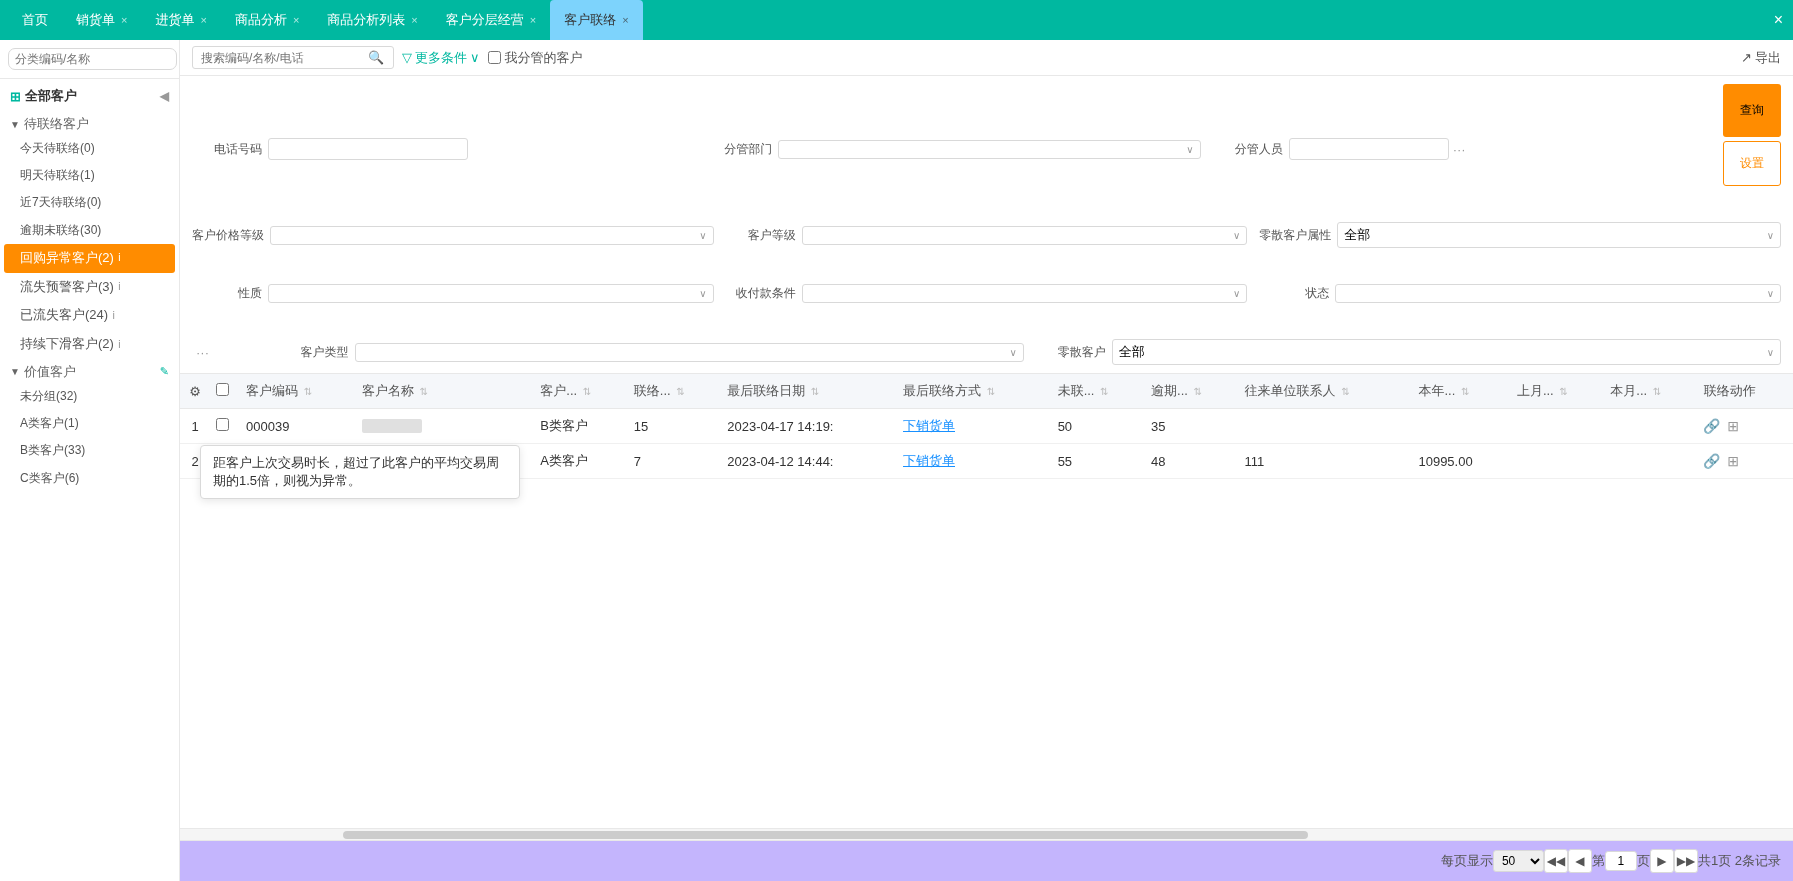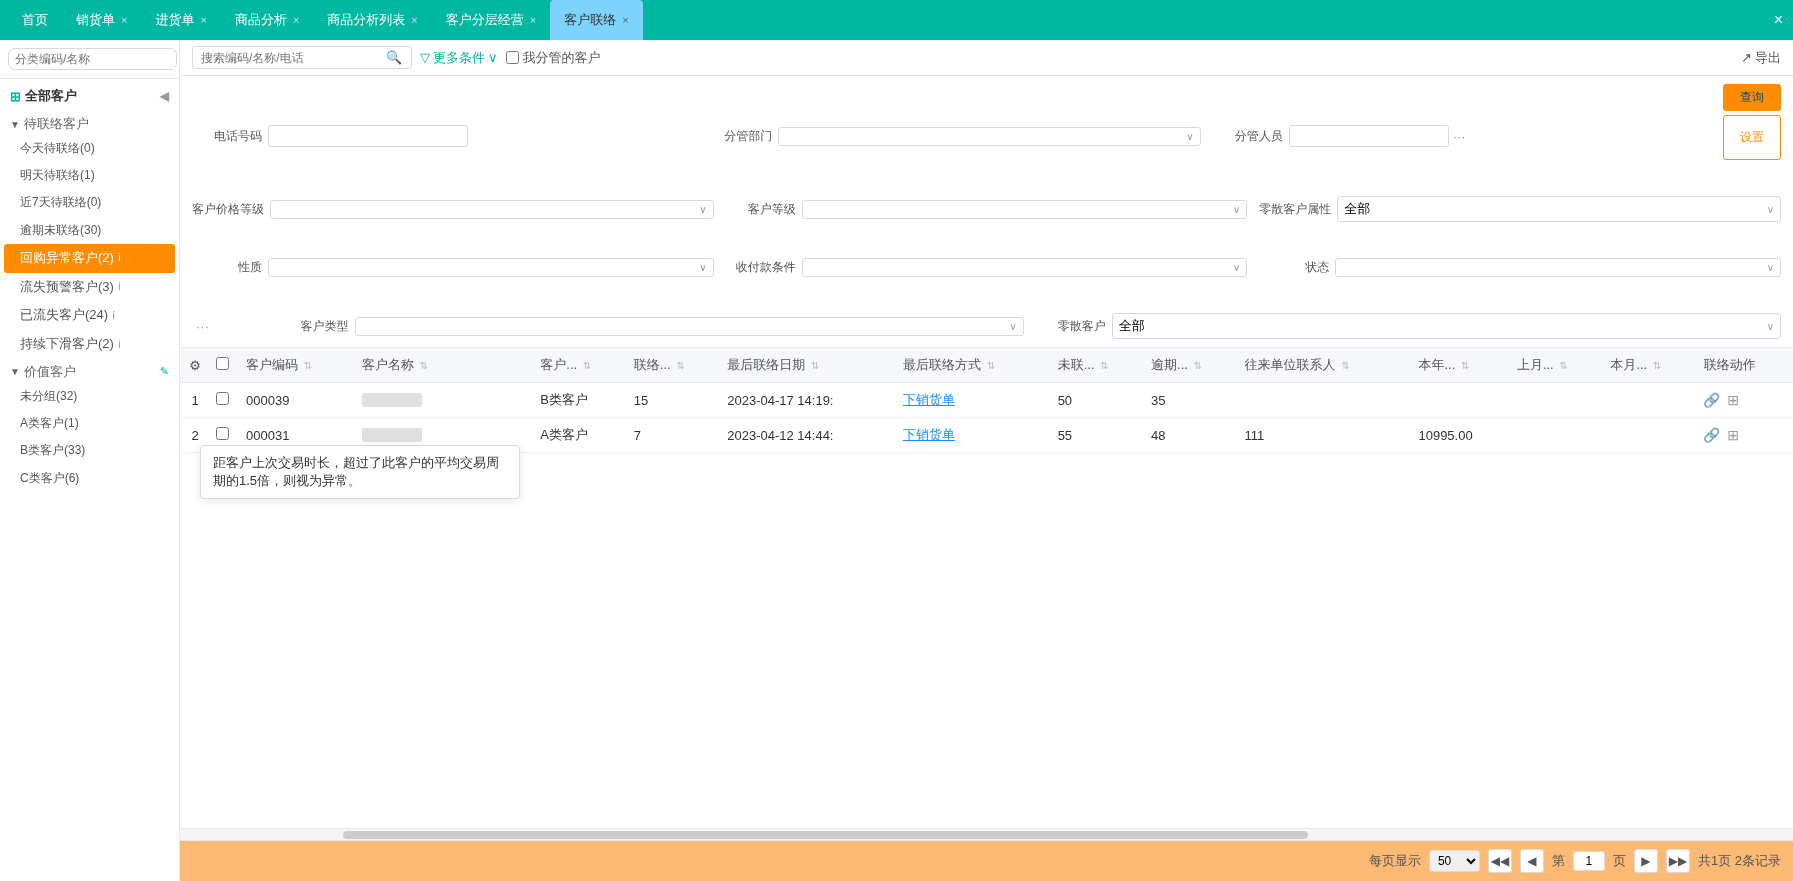--- a/index.html
+++ b/index.html
@@ -70,21 +70,21 @@
       flex: 1; display: flex; flex-direction: column; overflow: hidden;
     }
 
     
     .filter-bar {
       background: white; padding: 6px 12px; border-bottom: 1px solid #e8e8e8;
       display: flex; align-items: center; gap: 8px;
     }
     .filter-search {
       display: flex; align-items: center; border: 1px solid #d9d9d9; border-radius: 3px;
-      padding: 3px 8px; width: 220px;
+      padding: 3px 8px; width: 202px;
     }
     .filter-search input { border: none; outline: none; flex: 1; font-size: 12px; }
     .filter-search .search-icon { color: #00b8a0; cursor: pointer; }
     .more-filters {
       display: flex; align-items: center; color: #00b8a0; cursor: pointer;
       font-size: 12px; gap: 3px;
     }
     .my-customer {
       display: flex; align-items: center; gap: 4px; font-size: 12px; color: #555;
     }
@@ -112,22 +112,22 @@
       flex: 1; border: 1px solid #d9d9d9; border-radius: 3px; padding: 3px 6px;
       font-size: 12px; background: white; display: flex; align-items: center; justify-content: space-between;
       cursor: pointer; min-width: 120px;
     }
     .filter-select .arrow-down { color: #999; font-size: 10px; }
     .filter-input {
       flex: 1; border: 1px solid #d9d9d9; border-radius: 3px; padding: 3px 6px;
       font-size: 12px; outline: none;
     }
     .btn-query {
-      background: #ff8c00; color: #0c4a6e; border: none; border-radius: 3px;
-      padding: 5px 16px; cursor: pointer; font-size: 12px;
+      background: #ff8c00; color: #000000; border: none; border-radius: 3px;
+      padding: 18px 16px; cursor: pointer; font-size: 12px;
     }
     .btn-settings {
       background: white; color: #ff8c00; border: 1px solid #ff8c00; border-radius: 3px;
       padding: 13px 16px; cursor: pointer; font-size: 12px;
     }
     .btn-group { display: flex; flex-direction: column; gap: 4px; }
 
     .dots-btn { cursor: pointer; color: #999; padding: 0 4px; }
 
     
@@ -156,22 +156,22 @@
       padding: 8px 6px; border-bottom: 1px solid #f0f0f0; color: #333;
       white-space: nowrap;
     }
     .link-text { color: #1890ff; text-decoration: underline; cursor: pointer; }
     .action-icons { display: flex; gap: 6px; }
     .action-icon { color: #999; cursor: pointer; font-size: 14px; }
 
     
     .pagination {
       display: flex; align-items: center; justify-content: flex-end;
-      padding: 8px 12px; border-top: 1px solid #e8e8e8; background: #fdba74;
-      gap: 8px; font-size: 12px; color: #555;
+      padding: 8px 12px; border-top: 1px solid #e8e8e8; background: #c4b5fd;
+      gap: 0; font-size: 12px; color: #555;
     }
     .pagination select {
       border: 1px solid #d9d9d9; border-radius: 3px; padding: 2px 4px;
       font-size: 12px;
     }
     .pagination .pg-btn {
       border: 1px solid #d9d9d9; background: white; border-radius: 3px;
       width: 24px; height: 24px; display: flex; align-items: center; justify-content: center;
       cursor: pointer; font-size: 12px; color: #555;
     }

